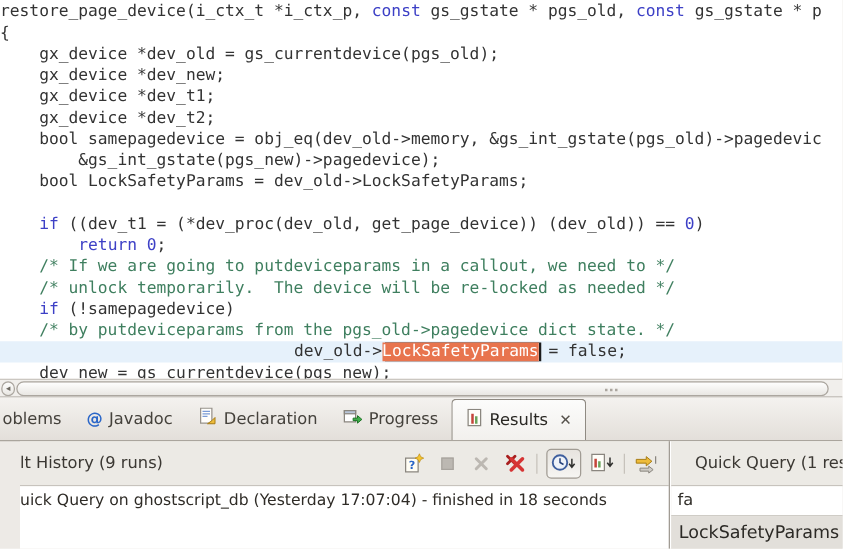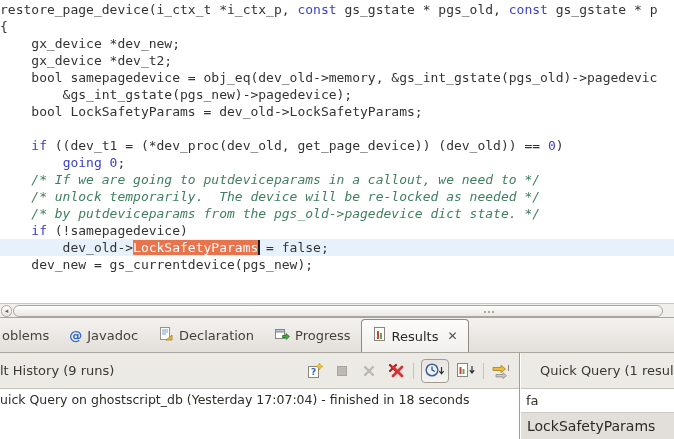--- a/index.html
+++ b/index.html
@@ -5,24 +5,24 @@
   * { margin:0; padding:0; box-sizing:border-box; }
   html,body { width:674px; height:439px; overflow:hidden; }
   body { position:relative; font-family:"DejaVu Sans", sans-serif; background:#edeae6; }
 
   
   .editor { position:absolute; top:0; left:0; width:674px; height:318px; background:#ffffff;
             border-bottom:1px solid #a8a39b; overflow:hidden; }
   .code-area { position:absolute; top:1px; left:0; right:0; }
   .code-line { height:17px; line-height:17px; font-family:"DejaVu Sans Mono", monospace;
                font-size:13px; white-space:pre; color:var(--cd,#333); overflow:hidden; }
-  .code-line.current { background:var(--cur,#e6f1fb); }
+  .code-line.current { background:var(--cur,#e6f1fb);text-align:center; }
   .seg-d { color:var(--cd,#333333); }
   .seg-k { color:var(--kw,#3d40c6); }
-  .seg-c { color:var(--cm,#3f7f5f); font-style:italic; }
+  .seg-c { color:var(--cm,#3f7f5f); }
   .seg-hl { background:var(--occ,#e8744e); color:var(--occt,#fff); box-shadow:2px 0 0 #1d1d1d; }
 
   
   .hscroll { position:absolute; left:0; top:303px; width:674px; height:15px;
              background:#f1efec; border-top:1px solid #cbc7c1; }
   .hscroll .arrow-btn { position:absolute; left:1px; top:1px; width:11px; height:12px;
              border:1px solid #aba69f; border-radius:6px; background:linear-gradient(#fdfdfc,#e9e7e3);
              font-size:7px; line-height:11px; text-align:center; color:#6b675f; }
   .hscroll .thumb { position:absolute; left:13px; top:1px; width:650px; height:12px;
              border:1px solid #aba69f; border-radius:7px; background:linear-gradient(#fefefe,#e9e7e3); }
@@ -35,21 +35,21 @@
   .tabbar { position:relative; height:35px; background:linear-gradient(#f4f2ef,#e3dfda);
             border-bottom:1px solid #aaa59d; display:flex; align-items:center; }
   .tab { display:flex; align-items:center; gap:5px; padding:0 10px; height:100%;
          font-size:13px; color:#45423c; }
   .tab:first-child { padding-left:2px; }
   .tab.active { align-self:flex-end; height:33px; margin-top:2px; background:linear-gradient(#fcfcfb,#f2f0ed);
          border:1px solid #8f8a82; border-bottom:none; border-radius:4px 4px 0 0; color:#2a2824; }
   .tab .close { font-size:12px; font-weight:bold; color:#55514b; margin-left:4px; cursor:default; }
   .at { color:#2a66c8; font-weight:bold; font-size:13px; }
 
-  .panels { position:relative; height:86px; }
+  .panels { position:relative; height:86px;margin-left:16px; }
   .vdivider { position:absolute; left:519px; top:0; bottom:0; width:2px;
               background:linear-gradient(90deg,#a19c94 50%, #ffffff 50%); }
 
   .left-panel { position:absolute; left:0; top:0; width:519px; height:86px; }
   .panel-header { height:36px; background:#eceae5; border-bottom:1px solid #c7c3bd;
                   display:flex; align-items:center; }
   .panel-title { font-size:13px; color:#3b3833; white-space:nowrap; }
   .toolbar { margin-left:auto; display:flex; align-items:center; gap:7px; padding-right:8px; }
   .tbtn { width:20px; height:20px; display:flex; align-items:center; justify-content:center; }
   .tbtn.pressed { width:28px; height:24px; border:1px solid #a19c94; border-radius:4px;
@@ -69,32 +69,34 @@
   .qq-result-row { height:26px; line-height:26px; background:#e2dfda; font-size:14px;
                    color:#2c2a26; padding-left:6px; white-space:nowrap; overflow:hidden; }
 </style>
 </head>
 <body>
 
 <div class="editor">
   <div class="code-area">
       <div class="code-line"><span class="seg-d">restore_page_device(i_ctx_t *i_ctx_p, </span><span class="seg-k">const</span><span class="seg-d"> gs_gstate * pgs_old, </span><span class="seg-k">const</span><span class="seg-d"> gs_gstate * p</span></div>
       <div class="code-line"><span class="seg-d">{</span></div>
+      <div class="code-line"><span class="seg-d">    gx_device *dev_old = gs_currentdevice(pgs_old);</span></div>
       <div class="code-line"><span class="seg-d">    gx_device *dev_new;</span></div>
+      <div class="code-line"><span class="seg-d">    gx_device *dev_t1;</span></div>
       <div class="code-line"><span class="seg-d">    gx_device *dev_t2;</span></div>
       <div class="code-line"><span class="seg-d">    bool samepagedevice = obj_eq(dev_old-&gt;memory, &amp;gs_int_gstate(pgs_old)-&gt;pagedevic</span></div>
       <div class="code-line"><span class="seg-d">        &amp;gs_int_gstate(pgs_new)-&gt;pagedevice);</span></div>
       <div class="code-line"><span class="seg-d">    bool LockSafetyParams = dev_old-&gt;LockSafetyParams;</span></div>
       <div class="code-line"></div>
       <div class="code-line"><span class="seg-d">    </span><span class="seg-k">if</span><span class="seg-d"> ((dev_t1 = (*dev_proc(dev_old, get_page_device)) (dev_old)) == </span><span class="seg-k">0</span><span class="seg-d">)</span></div>
-      <div class="code-line"><span class="seg-d">        </span><span class="seg-k">going</span><span class="seg-d"> </span><span class="seg-k">0</span><span class="seg-d">;</span></div>
+      <div class="code-line"><span class="seg-d">        </span><span class="seg-k">return</span><span class="seg-d"> </span><span class="seg-k">0</span><span class="seg-d">;</span></div>
       <div class="code-line"><span class="seg-d">    </span><span class="seg-c">/* If we are going to putdeviceparams in a callout, we need to */</span></div>
       <div class="code-line"><span class="seg-d">    </span><span class="seg-c">/* unlock temporarily.  The device will be re-locked as needed */</span></div>
+      <div class="code-line"><span class="seg-d">    </span><span class="seg-k">if</span><span class="seg-d"> (!samepagedevice)</span></div>
       <div class="code-line"><span class="seg-d">    </span><span class="seg-c">/* by putdeviceparams from the pgs_old-&gt;pagedevice dict state. */</span></div>
-      <div class="code-line"><span class="seg-d">    </span><span class="seg-k">if</span><span class="seg-d"> (!samepagedevice)</span></div>
       <div class="code-line current"><span class="seg-d">        dev_old-&gt;</span><span class="seg-hl">LockSafetyParams</span><span class="seg-d"> = false;</span></div>
       <div class="code-line"><span class="seg-d">    dev_new = gs_currentdevice(pgs_new);</span></div>
     </div>
   <div class="hscroll">
     <div class="arrow-btn">◂</div>
     <div class="thumb">
       <div class="grip"></div>
     </div>
   </div>
 </div>

